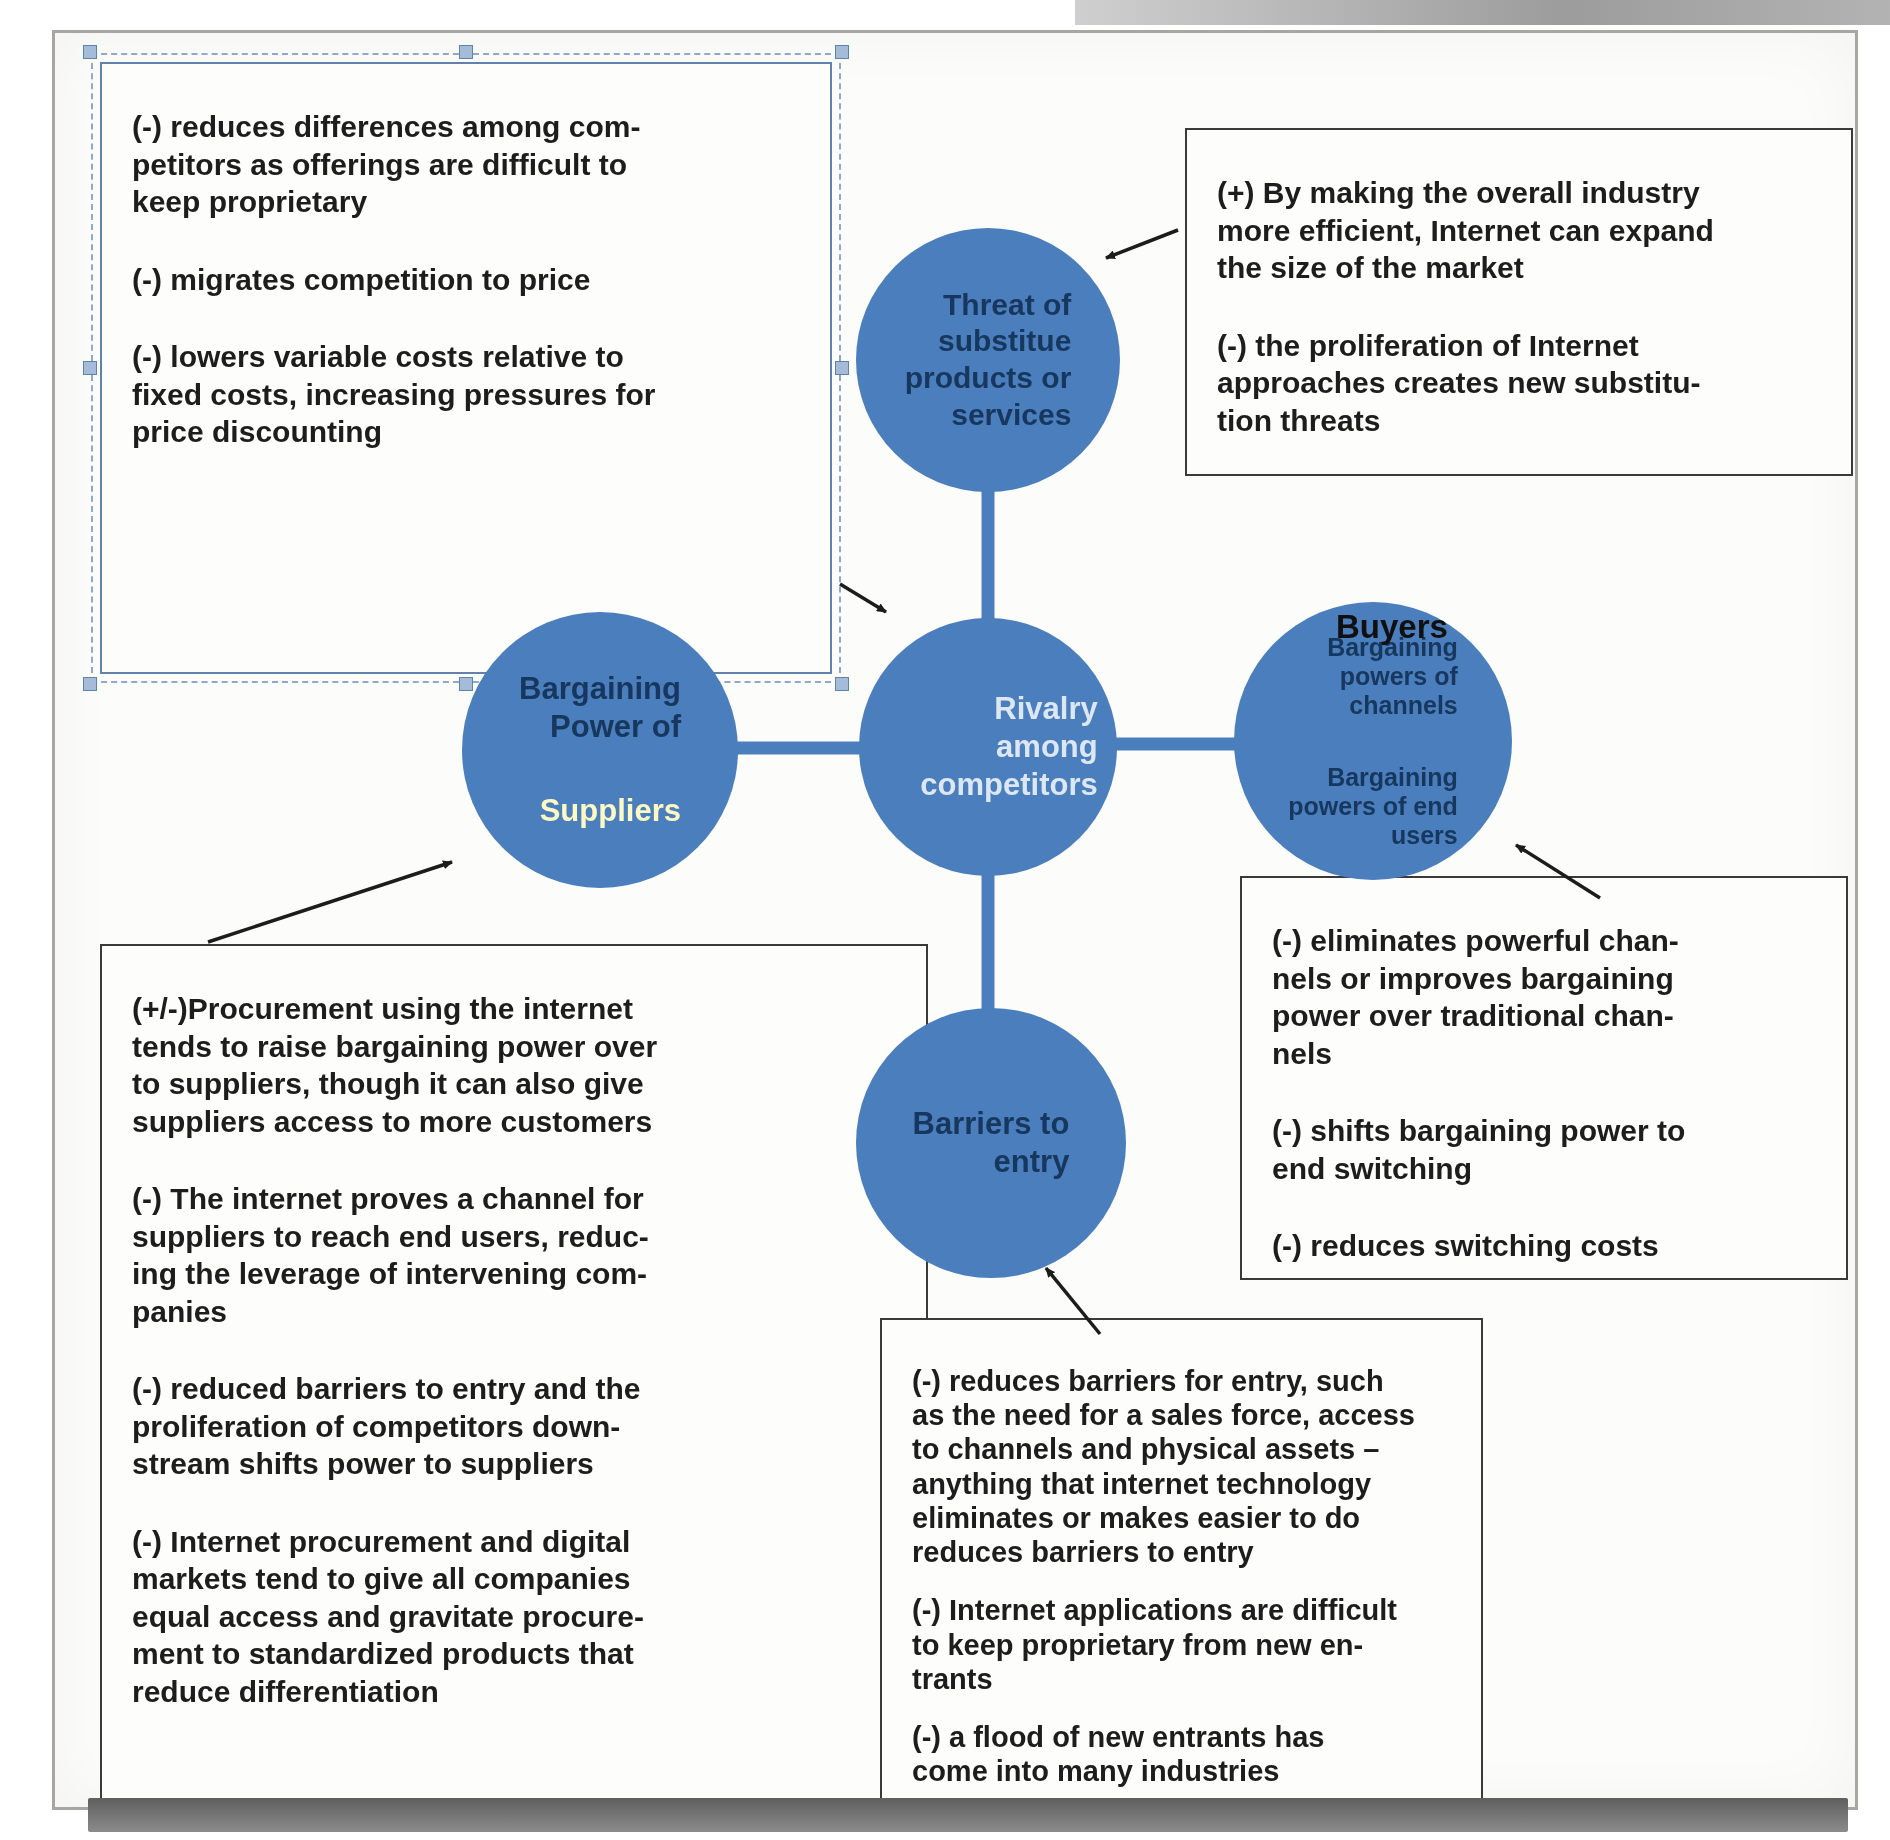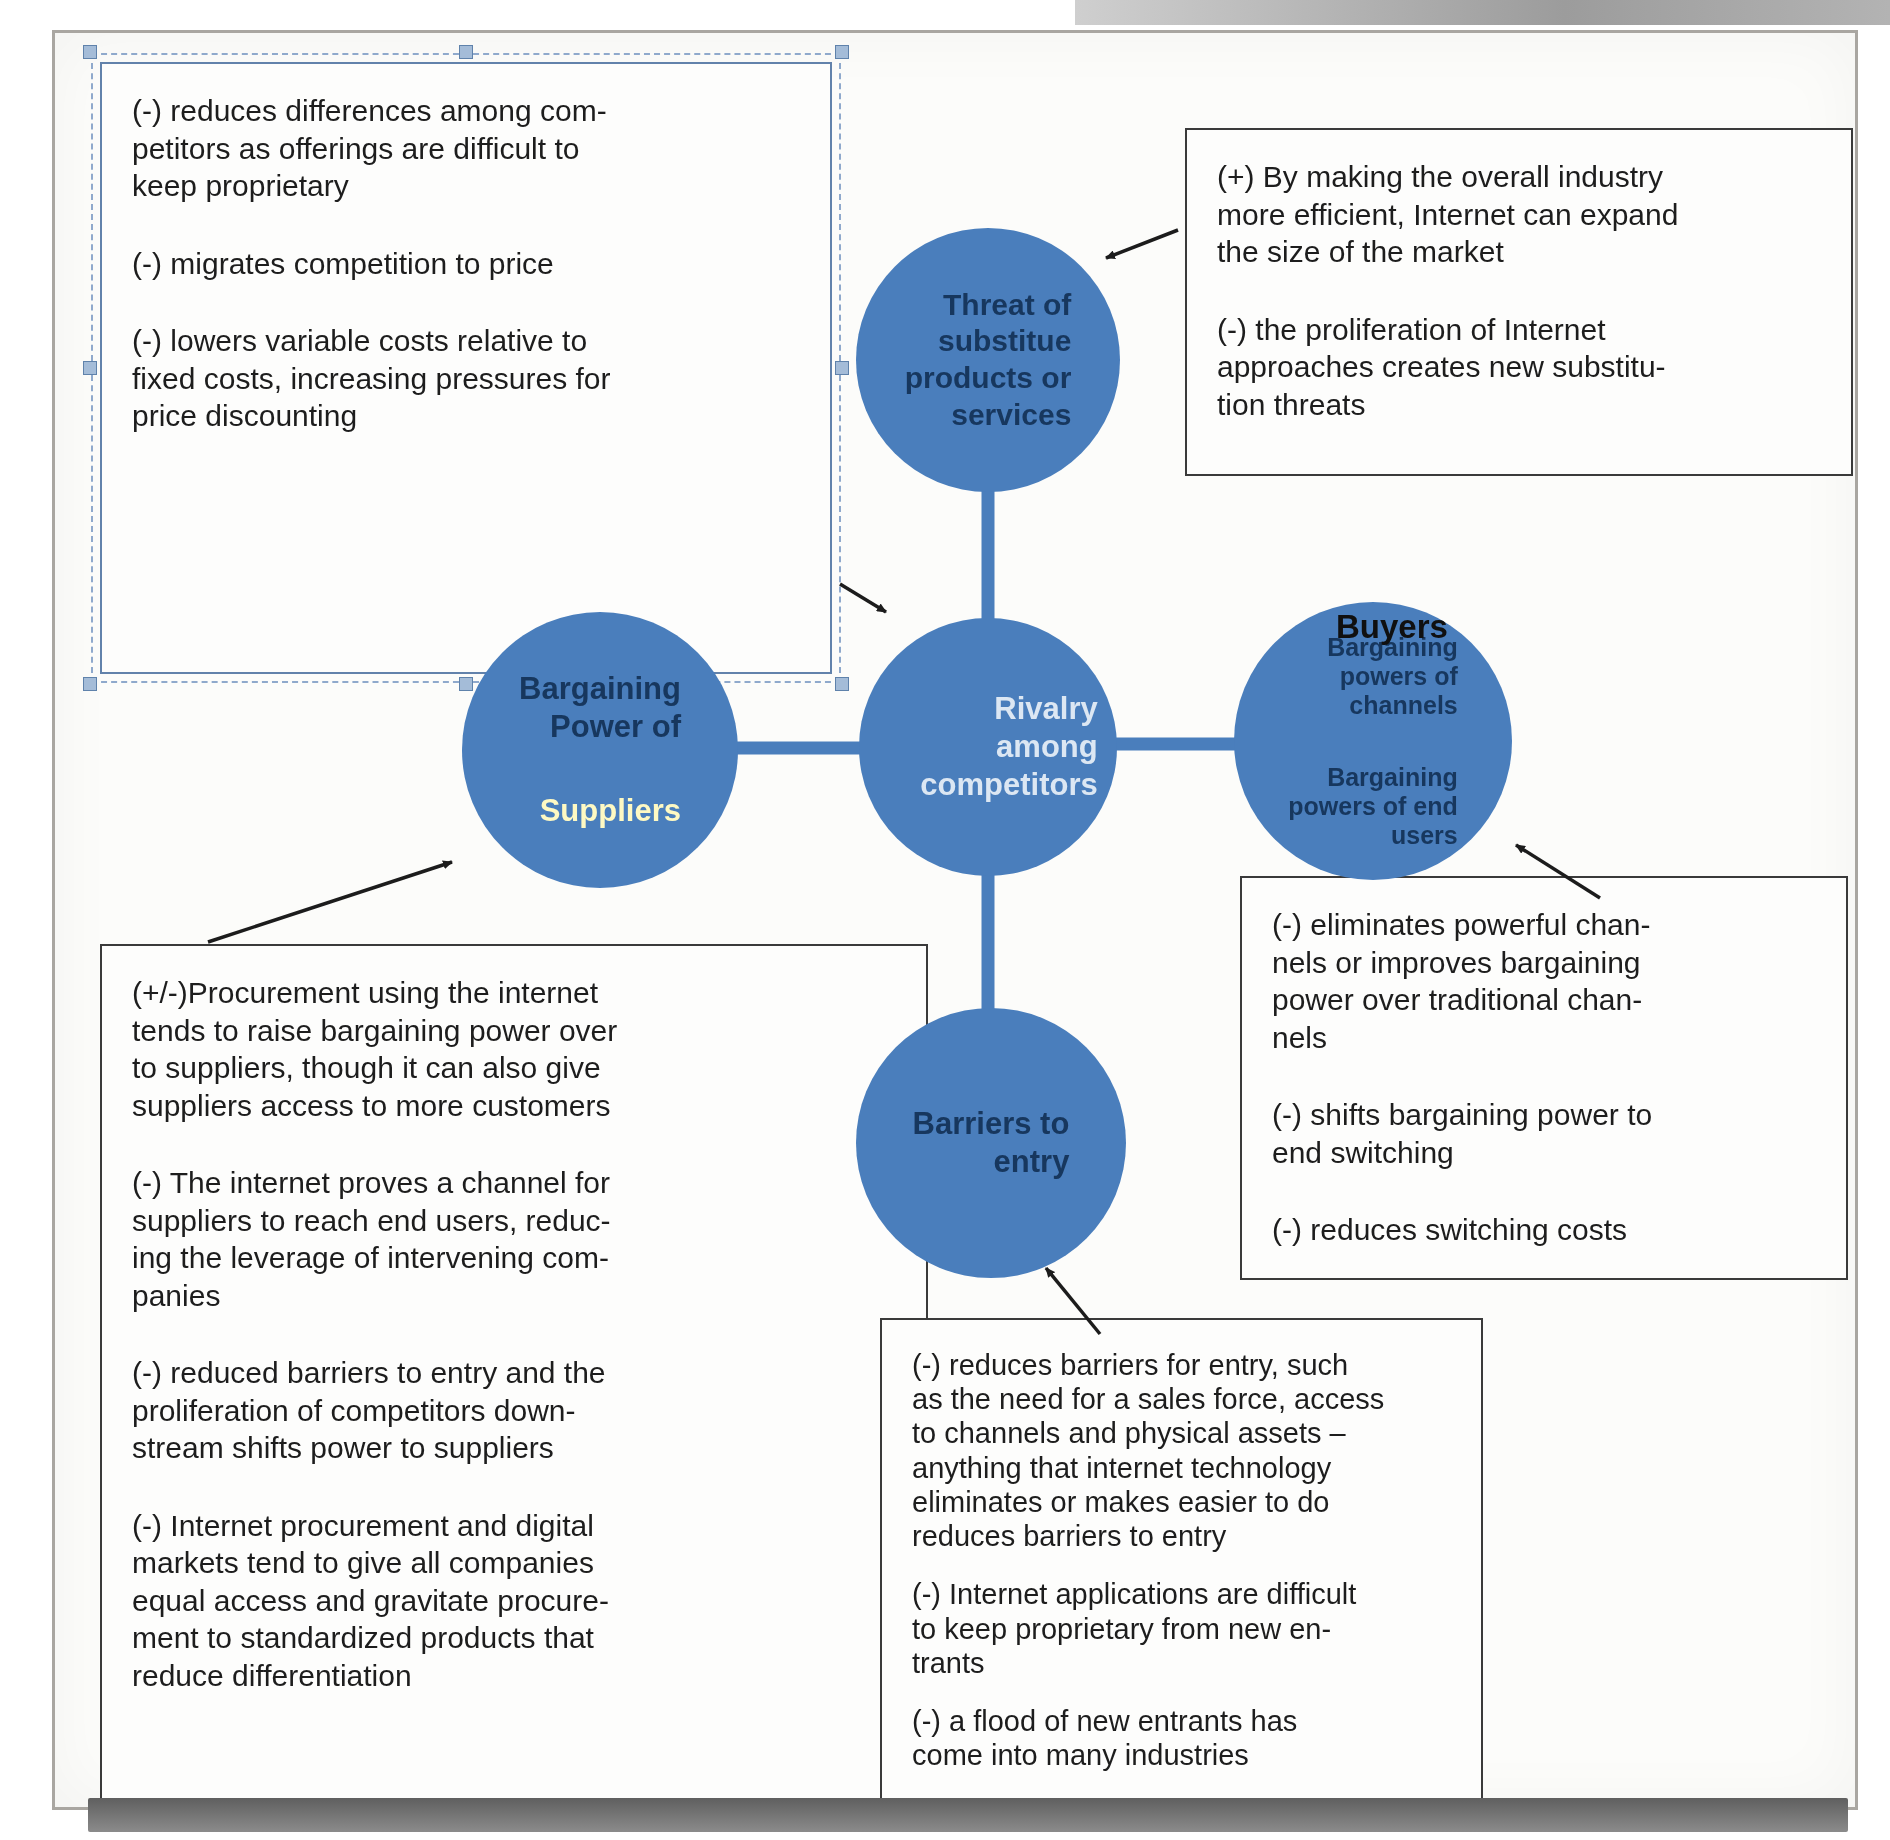--- a/index.html
+++ b/index.html
@@ -37,22 +37,22 @@
   .c-suppliers .strong { color:#fef9c3;margin-top:9px; }
   .c-buyers .lbl { line-height:1.16; }
   .c-buyers .gap { margin-top:14px; }
 
   .buyers-title { position:absolute; left:1336px; top:560px; font-size:33px; font-weight:bold;
                   color:#101010; z-index:4;margin-top:48px; }
 
   
   .note { position:absolute; background:#fdfdfc; border:2px solid var(--note-border, #3a3a3a);
           padding:28px 30px; z-index:2; }
-  .note p { font-size:30px; font-weight:normal; color: var(--note-text, #1d1d1d);
-            line-height:1.25; white-space:pre-line; margin:0 0 40px 0; }
+  .note p { font-size:30px; font-weight:bold; color: var(--note-text, #1d1d1d);
+            line-height:1.25; white-space:pre-line; margin:16px 0 40px 0; }
   .note p:last-child { margin-bottom:0; }
   .note.tight p { font-size:29px; line-height:1.18; margin-bottom:24px; }
 
   .n-rivalry     { left:100px; top:62px;  width:732px; height:612px; border-color: var(--selected-border, #6282ab); }
   .n-substitutes { left:1185px; top:128px; width:668px; height:348px; }
   .n-buyers      { left:1240px; top:876px; width:608px; height:404px; }
   .n-suppliers   { left:100px; top:944px; width:828px; height:860px; }
   .n-entry       { left:880px; top:1318px; width:603px; height:486px; }
 
   

